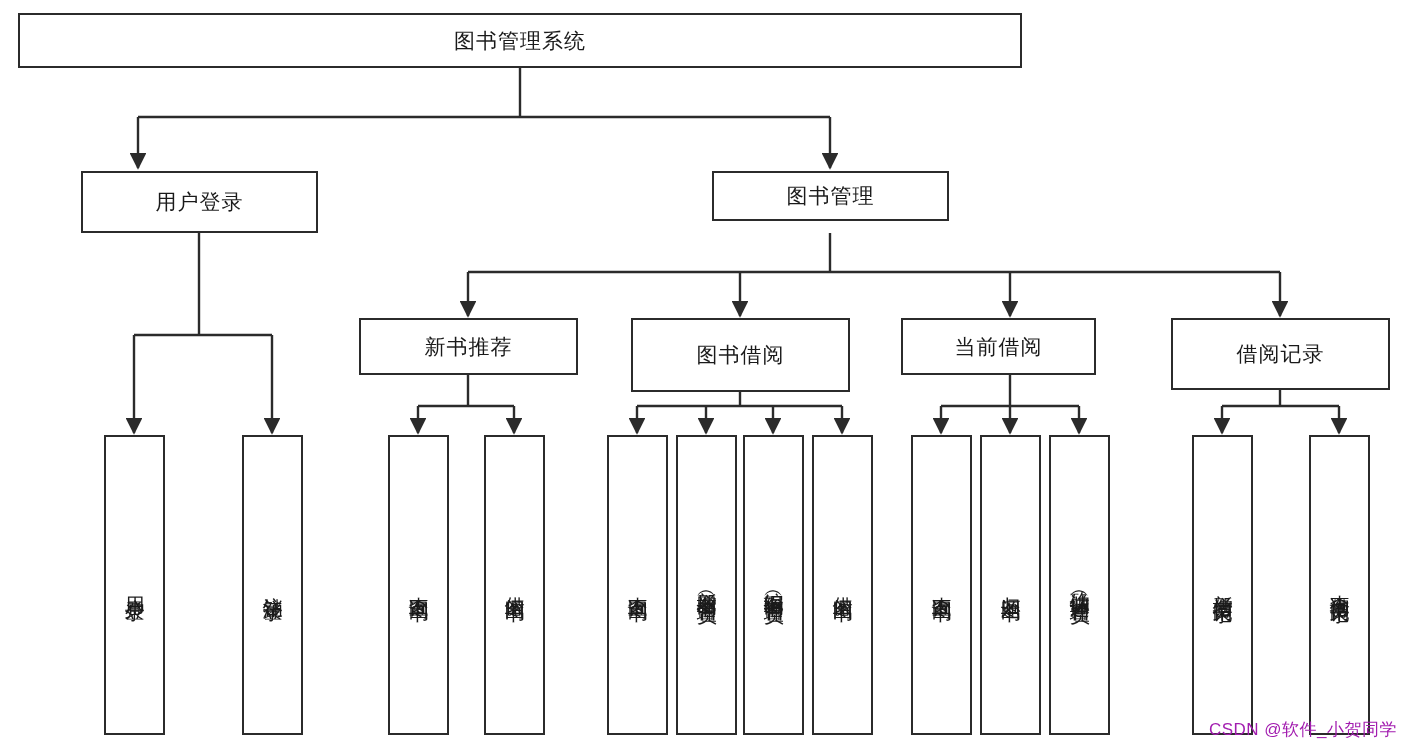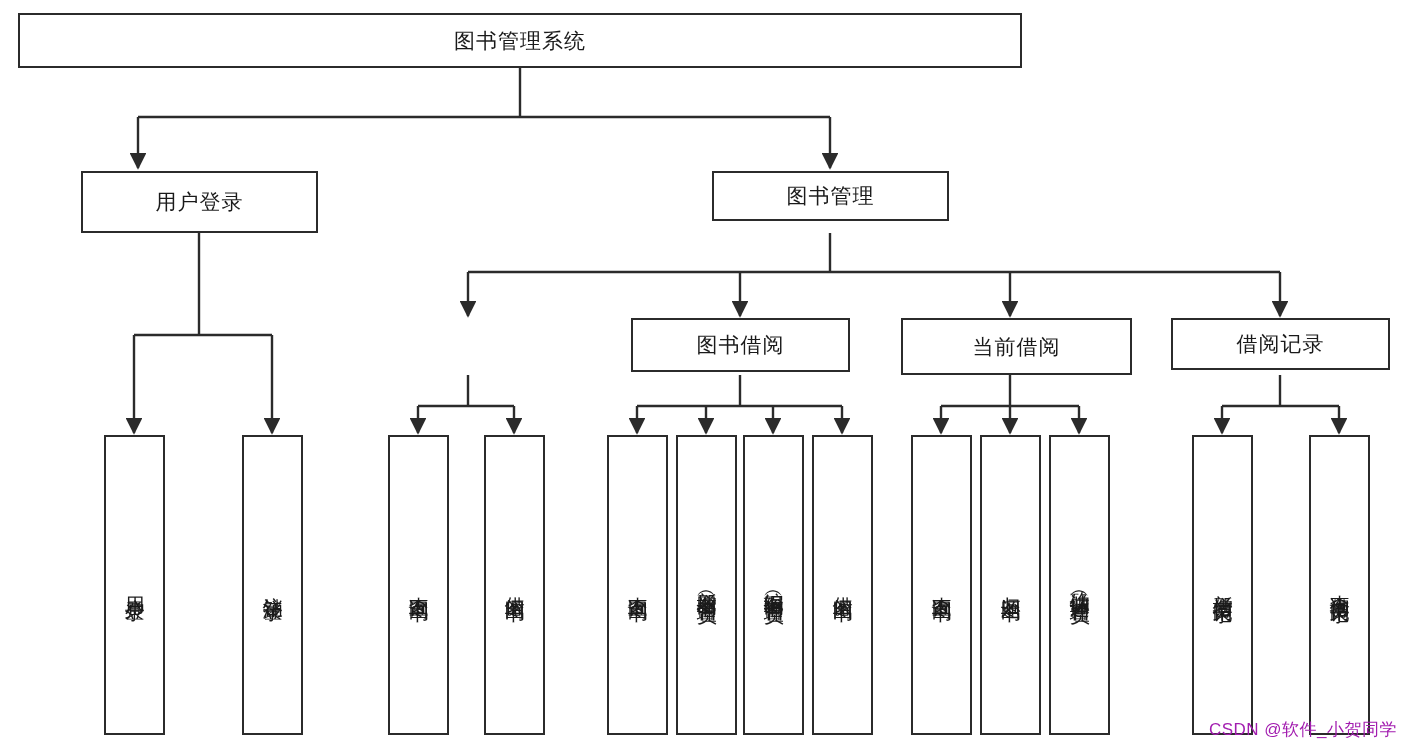--- a/index.html
+++ b/index.html
@@ -127,27 +127,30 @@
     <span class="label">图书管理系统</span>
   </div>
 
   <div class="node horizontal" style="left:81px; top:171px; width:237px; height:62px;">
     <span class="label">用户登录</span>
   </div>
   <div class="node horizontal" style="left:712px; top:171px; width:237px; height:50px;">
     <span class="label">图书管理</span>
   </div>
 
-  <div class="node horizontal" style="left:631px; top:318px; width:219px; height:54px;">
+  <div class="node horizontal" style="left:359px; top:318px; width:219px; height:57px;">
+    <span class="label">新书推荐</span>
+  </div>
+  <div class="node horizontal" style="left:631px; top:318px; width:219px; height:74px;">
     <span class="label">图书借阅</span>
   </div>
-  <div class="node horizontal" style="left:901px; top:318px; width:231px; height:57px;">
+  <div class="node horizontal" style="left:901px; top:318px; width:195px; height:57px;">
     <span class="label">当前借阅</span>
   </div>
-  <div class="node horizontal" style="left:1171px; top:318px; width:219px; height:52px;">
+  <div class="node horizontal" style="left:1171px; top:318px; width:219px; height:72px;">
     <span class="label">借阅记录</span>
   </div>
 
   <div class="node vertical" style="left:104px; top:435px; width:61px; height:300px;">
     <span class="label">用户登录</span>
   </div>
   <div class="node vertical" style="left:242px; top:435px; width:61px; height:300px;">
     <span class="label">注销登录</span>
   </div>
 

